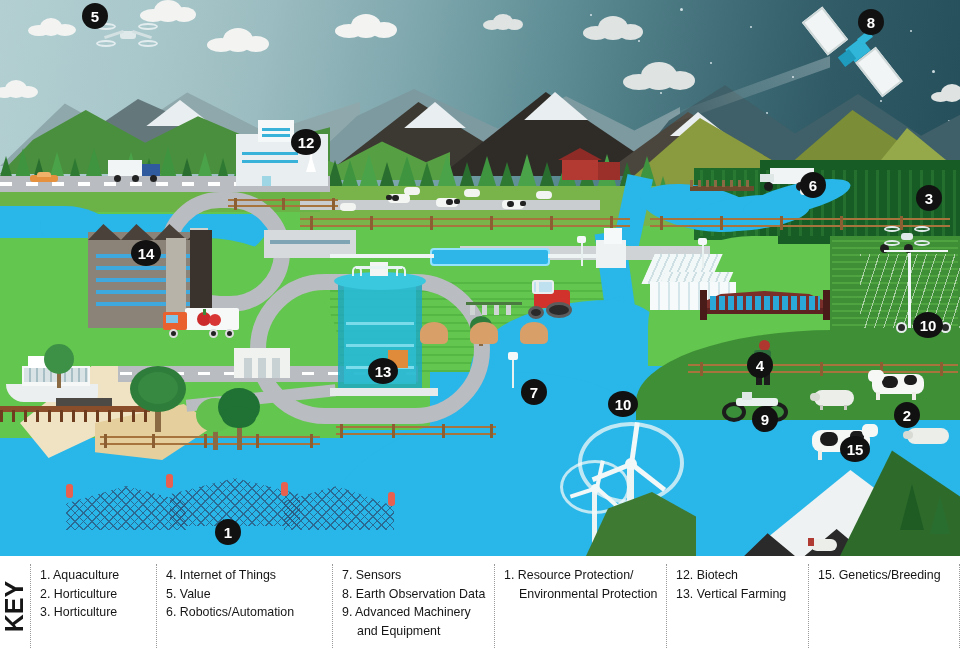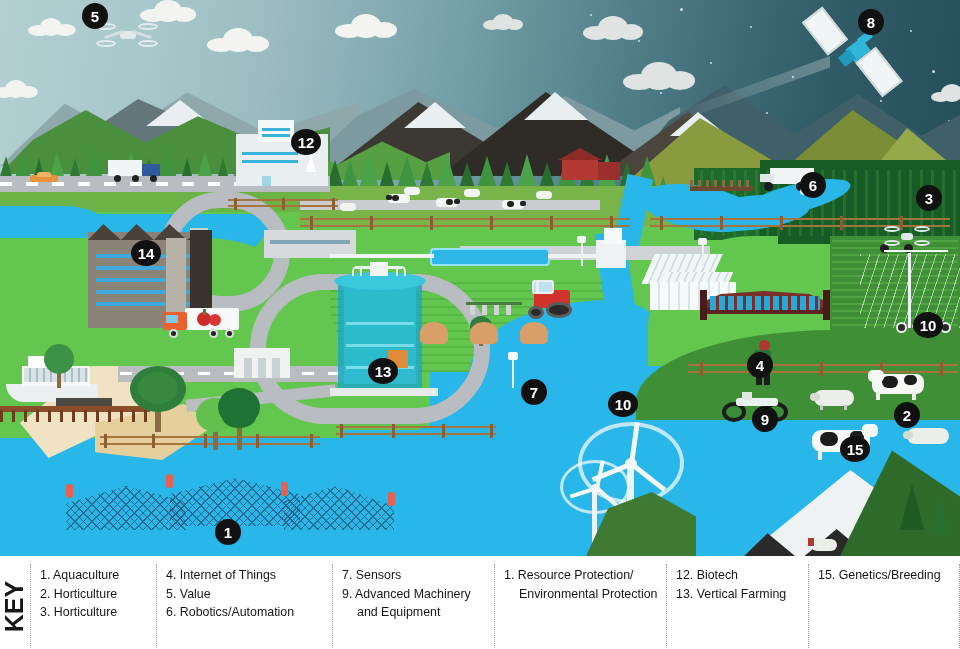--- a/index.html
+++ b/index.html
@@ -734,20 +734,21 @@
     </div>
 
     <div class="key-col c2">
       <div class="key-item"><span>4.</span> <span>Internet of Things</span></div>
       <div class="key-item"><span>5.</span> <span>Value</span></div>
       <div class="key-item"><span>6.</span> <span>Robotics/Automation</span></div>
     </div>
 
     <div class="key-col c3">
       <div class="key-item"><span>7.</span> <span>Sensors</span></div>
+      <div class="key-item"><span>8.</span> <span>Earth Observation Data</span></div>
       <div class="key-item"><span>9.</span> <span>Advanced Machinery</span>
         <span class="cont">and Equipment</span></div>
     </div>
 
     <div class="key-col c4">
       <div class="key-item"><span>1.</span> <span>Resource Protection/</span>
         <span class="cont">Environmental Protection</span></div>
     </div>
 
     <div class="key-col c5">

